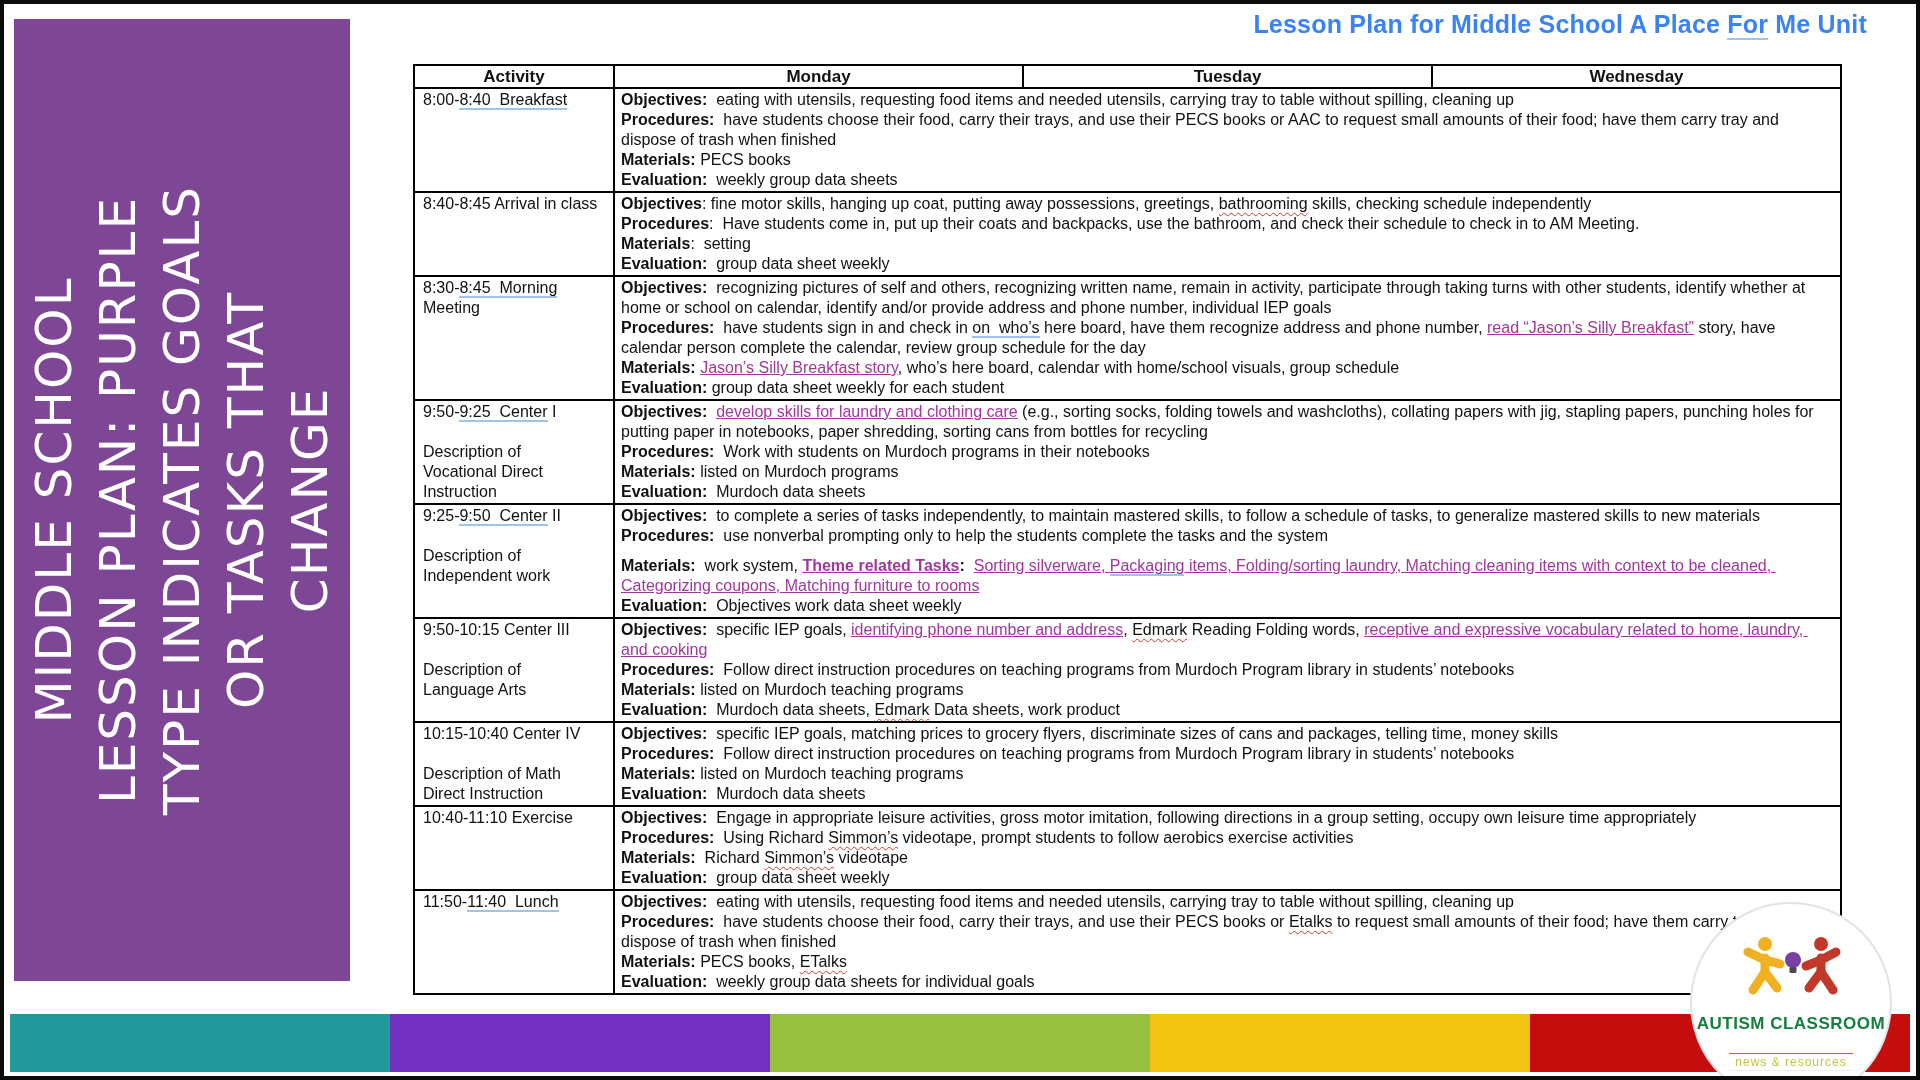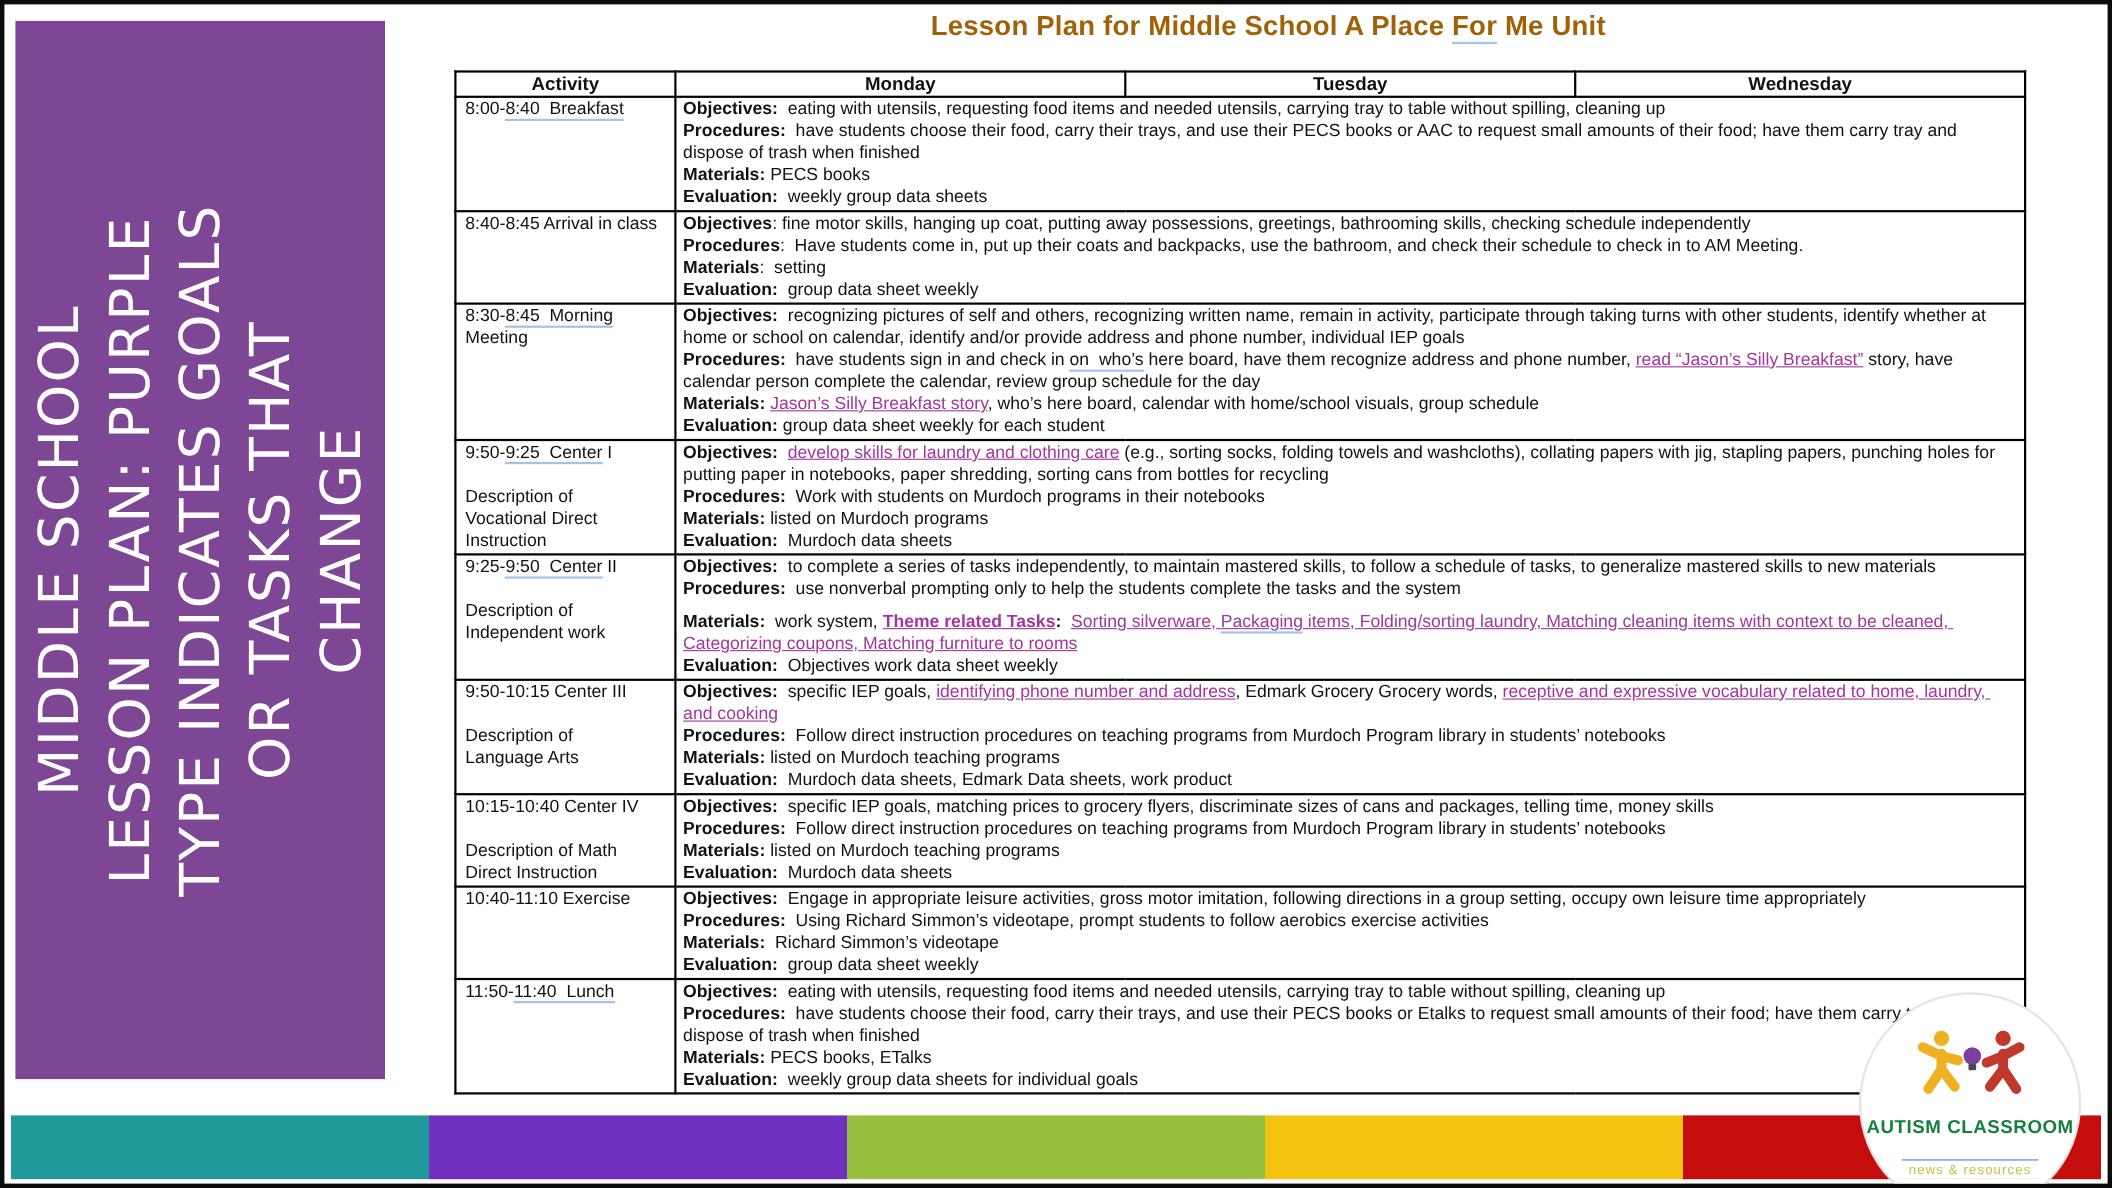--- a/index.html
+++ b/index.html
@@ -14,42 +14,42 @@
     position:absolute;left:50%;top:50%;width:962px;height:336px;
     transform:translate(-50%,-50%) rotate(-90deg);
     display:flex;flex-direction:column;justify-content:center;text-align:center;
   }
   .sidebar-rot div{
     color:#fff;font-family:"DejaVu Sans", sans-serif;font-weight:400;
     font-size:50px;line-height:64px;letter-spacing:2px;white-space:nowrap;
   }
   
   .title{
-    position:absolute;left:435px;top:6px;width:1428px;text-align:center;
-    font-size:25px;font-weight:bold;color:#a16207;letter-spacing:.2px;
+    position:absolute;left:435px;top:6px;width:1428px;text-align:right;
+    font-size:25px;font-weight:bold;color:#3b82f6;letter-spacing:.2px;
   }
   
   .plan-table{
     position:absolute;left:409px;top:60px;width:1428px;
     border-collapse:collapse;table-layout:fixed;
     font-size:16px;line-height:20px;
   }
   .plan-table th,.plan-table td{
     border:2px solid #000;vertical-align:top;padding:1px 6px;
     overflow:hidden;
   }
   .plan-table th{font-size:17px;padding:0 4px;line-height:21px;}
   col.c-act{width:200px;} col.c-day{width:409px;}
   td.activity{padding:1px 4px 1px 8px;}
   .line{white-space:pre-wrap;}
   .line.gap{margin-top:10px;}
   .b{font-weight:bold;}
   .p{color:#a1369e;text-decoration:underline;}
   .ub{border-bottom:2px solid #9fc4e7;}
-  .ur{text-decoration-style:wavy;text-decoration-color:#cc3a2f;text-decoration-thickness:1px;text-underline-offset:3px;}
+  .ur{text-decoration:underline;text-decoration-style:wavy;text-decoration-color:#cc3a2f;text-decoration-thickness:1px;text-underline-offset:3px;}
   .desc-spacer{height:20px;}
   
   .bars{position:absolute;left:6px;right:6px;bottom:4px;height:58px;display:flex;}
   .bars div{flex:1 1 0;height:100%;}
   
   .logo{
     position:absolute;left:1686px;top:898px;width:202px;height:202px;
     background:#fff;border:2px solid #e3e3e3;border-radius:50%;
     box-sizing:border-box;z-index:5;text-align:center;
   }
@@ -151,21 +151,21 @@
         </td>
       </tr>
       <tr>
         <td class="activity">
           <div class="line"><span>9:50-10:15 Center III</span></div>
           <div class="desc-spacer"></div>
           <div class="line"><span>Description of</span></div>
           <div class="line"><span>Language Arts</span></div>
         </td>
         <td colspan="3">
-          <div class="line"><span class="b">Objectives:</span><span>  specific IEP goals, </span><span class="p">identifying phone number and address</span><span>, </span><span class="ur">Edmark</span><span> Grocery Grocery words, </span><span class="p">receptive and expressive vocabulary related to home, laundry, and cooking</span></div>
+          <div class="line"><span class="b">Objectives:</span><span>  specific IEP goals, </span><span class="p">identifying phone number and address</span><span>, </span><span class="ur">Edmark</span><span> Reading Folding words, </span><span class="p">receptive and expressive vocabulary related to home, laundry, and cooking</span></div>
           <div class="line"><span class="b">Procedures:</span><span>  Follow direct instruction procedures on teaching programs from Murdoch Program library in students’ notebooks</span></div>
           <div class="line"><span class="b">Materials:</span><span> listed on Murdoch teaching programs</span></div>
           <div class="line"><span class="b">Evaluation:</span><span>  Murdoch data sheets, </span><span class="ur">Edmark</span><span> Data sheets, work product</span></div>
         </td>
       </tr>
       <tr>
         <td class="activity">
           <div class="line"><span>10:15-10:40 Center IV</span></div>
           <div class="desc-spacer"></div>
           <div class="line"><span>Description of Math</span></div>

